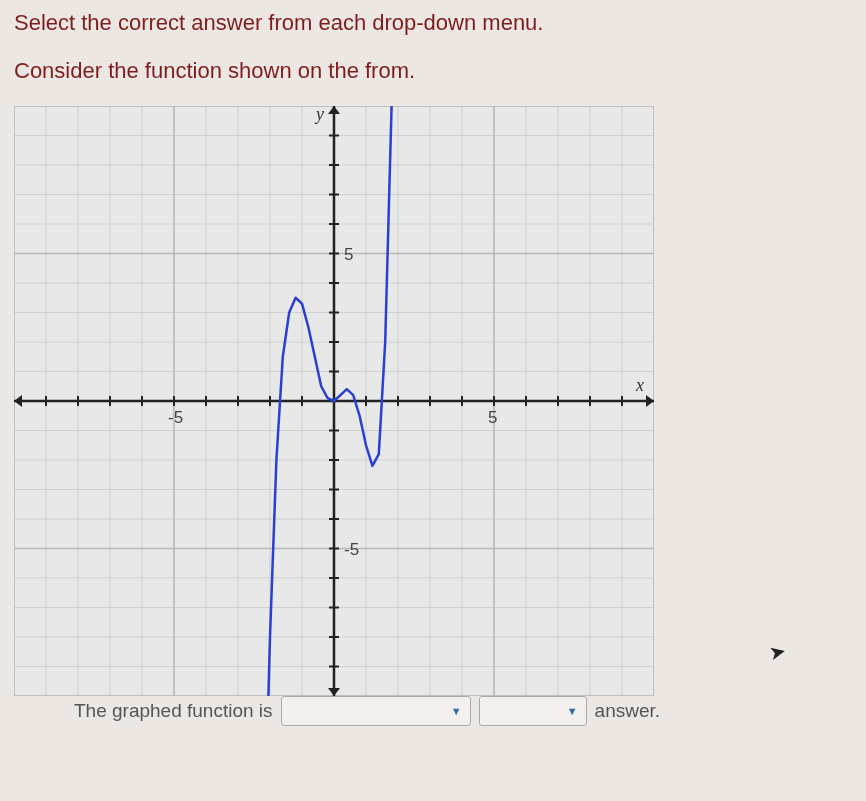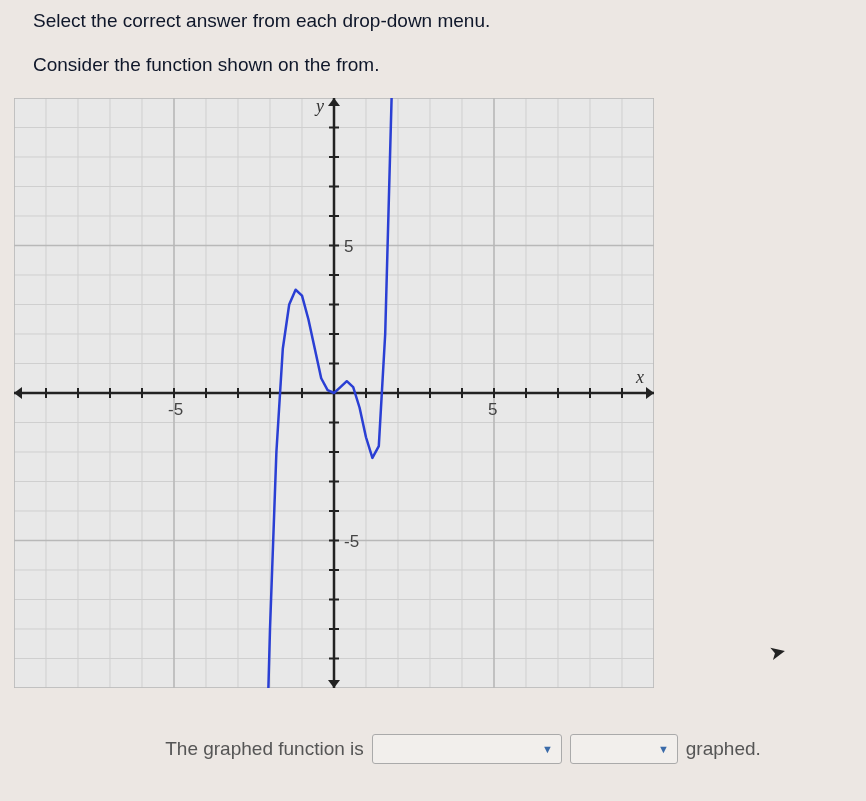--- a/index.html
+++ b/index.html
@@ -7,43 +7,40 @@
     font-family: Arial, Helvetica, sans-serif;
     background: #ece7e3;
     width: 866px;
     height: 801px;
     padding: 10px 14px;
     color: #444;
     position: relative;
     overflow: hidden;
   }
   .instruction {
-    font-size: 19px;
-    color: #0f172a;
+    font-size: 22px;
+    color: #7f1d1d;
     margin-bottom: 22px;
-    margin-left: 19px;
   }
   .graph-wrap {
     width: 640px;
     height: 590px;
     background: #e8e8e8;
     position: relative;
     margin-top: 6px;
   }
   .graph-wrap svg { display: block; }
   .answer-row {
-    margin-top: 46px;
     display: flex;
     align-items: center;
     gap: 8px;
     font-size: 19px;
     color: #555;
     padding-left: 60px;
     white-space: nowrap;
-    justify-content: center;
   }
   .dropdown {
     display: inline-flex;
     align-items: center;
     justify-content: flex-end;
     height: 30px;
     border: 1px solid #aaa;
     background: #f2efec;
     border-radius: 3px;
     padding-right: 8px;
@@ -178,16 +175,16 @@
 </div>
 
 <div class="answer-row">
   <span>The graphed function is</span>
   <span class="dropdown dd1">
     <span class="caret">▼</span>
   </span>
   <span class="dropdown dd2">
     <span class="caret">▼</span>
   </span>
-  <span>graphed.</span>
+  <span>answer.</span>
 </div>
 
 <span class="cursor-icon">➤</span>
 
 </body></html>

